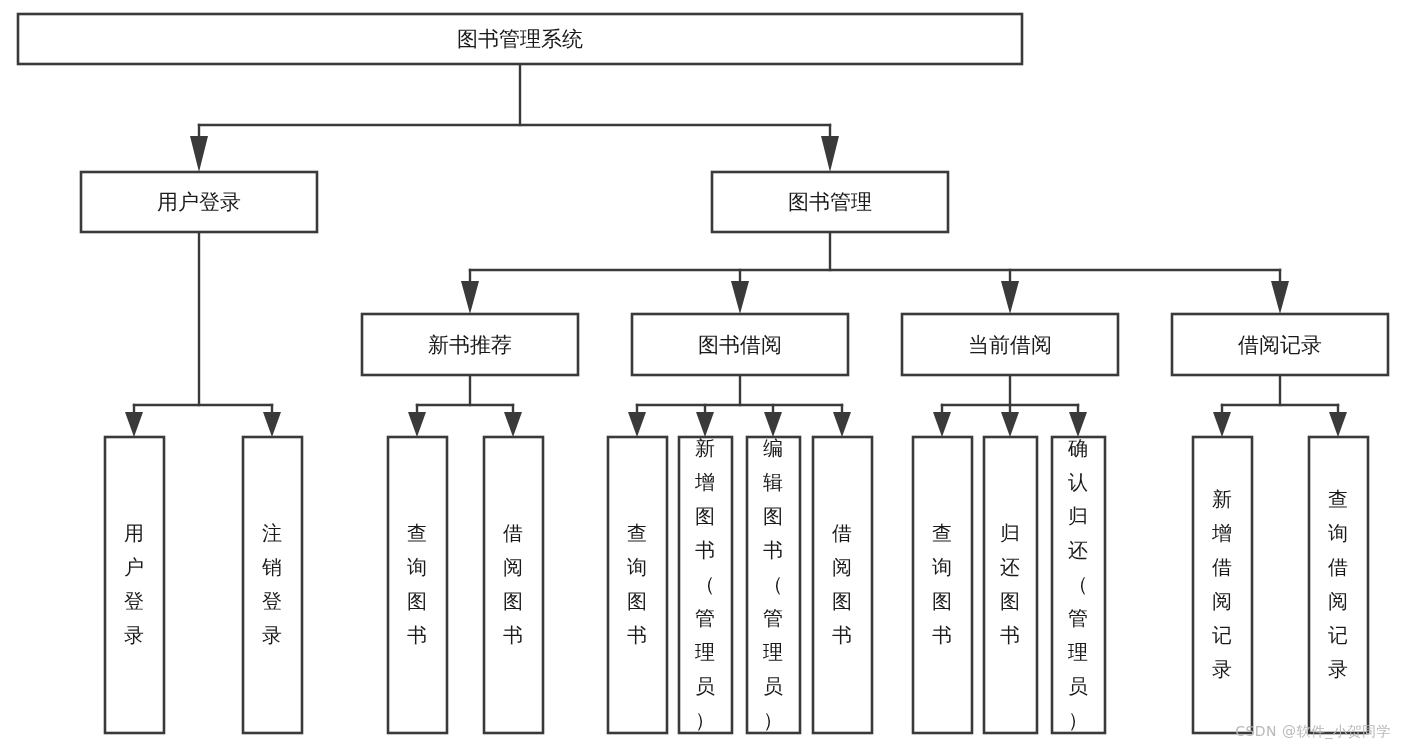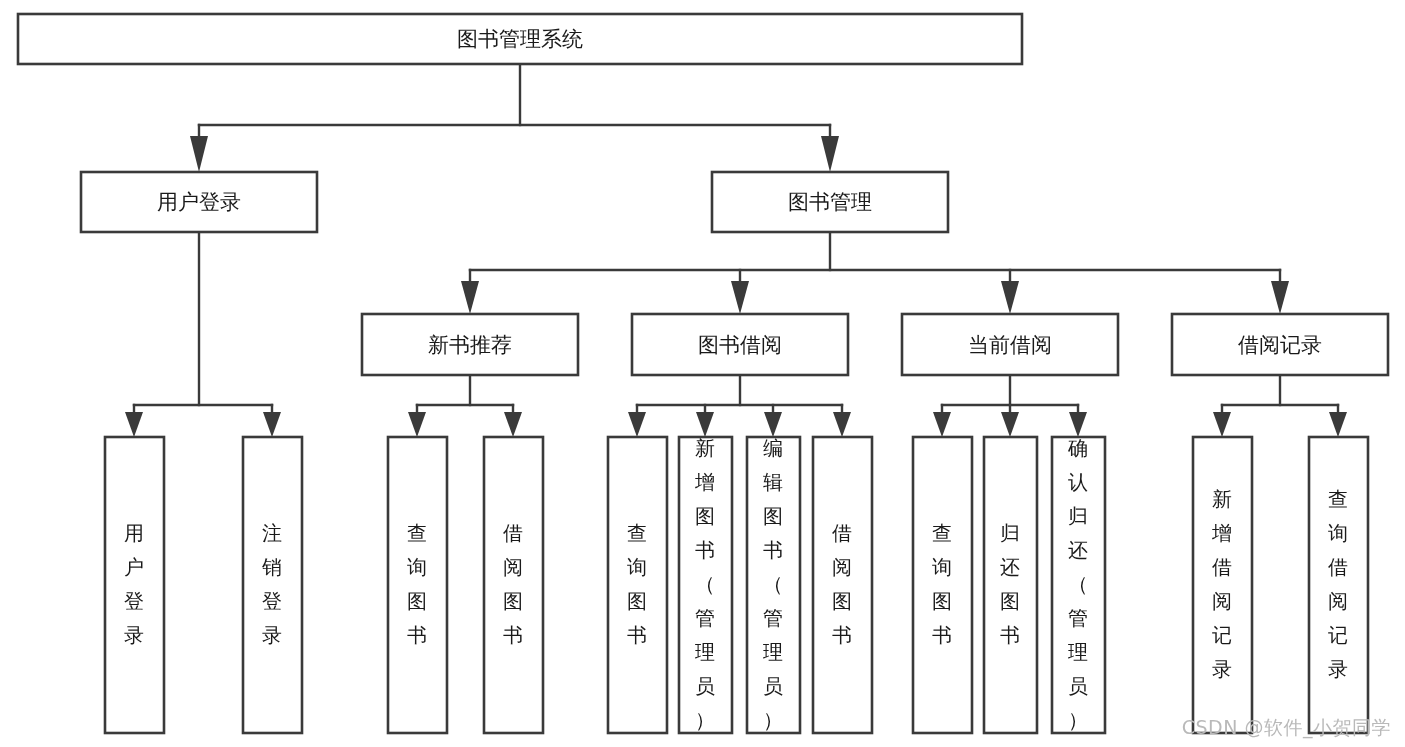--- a/index.html
+++ b/index.html
@@ -58,21 +58,21 @@
     text-anchor: middle;
   }
   .leaf-label tspan {
     dominant-baseline: middle;
   }
   #watermark {
     position: absolute;
     right: 14px;
     bottom: 6px;
     font-family: "DejaVu Sans", "Liberation Sans", sans-serif;
-    font-size: 19px;
+    font-size: 14px;
     color: #b9b9b9;
     letter-spacing: 0.5px;
     white-space: nowrap;
     pointer-events: none;
     user-select: none;
   }
 </style>
 </head>
 <body>
 

